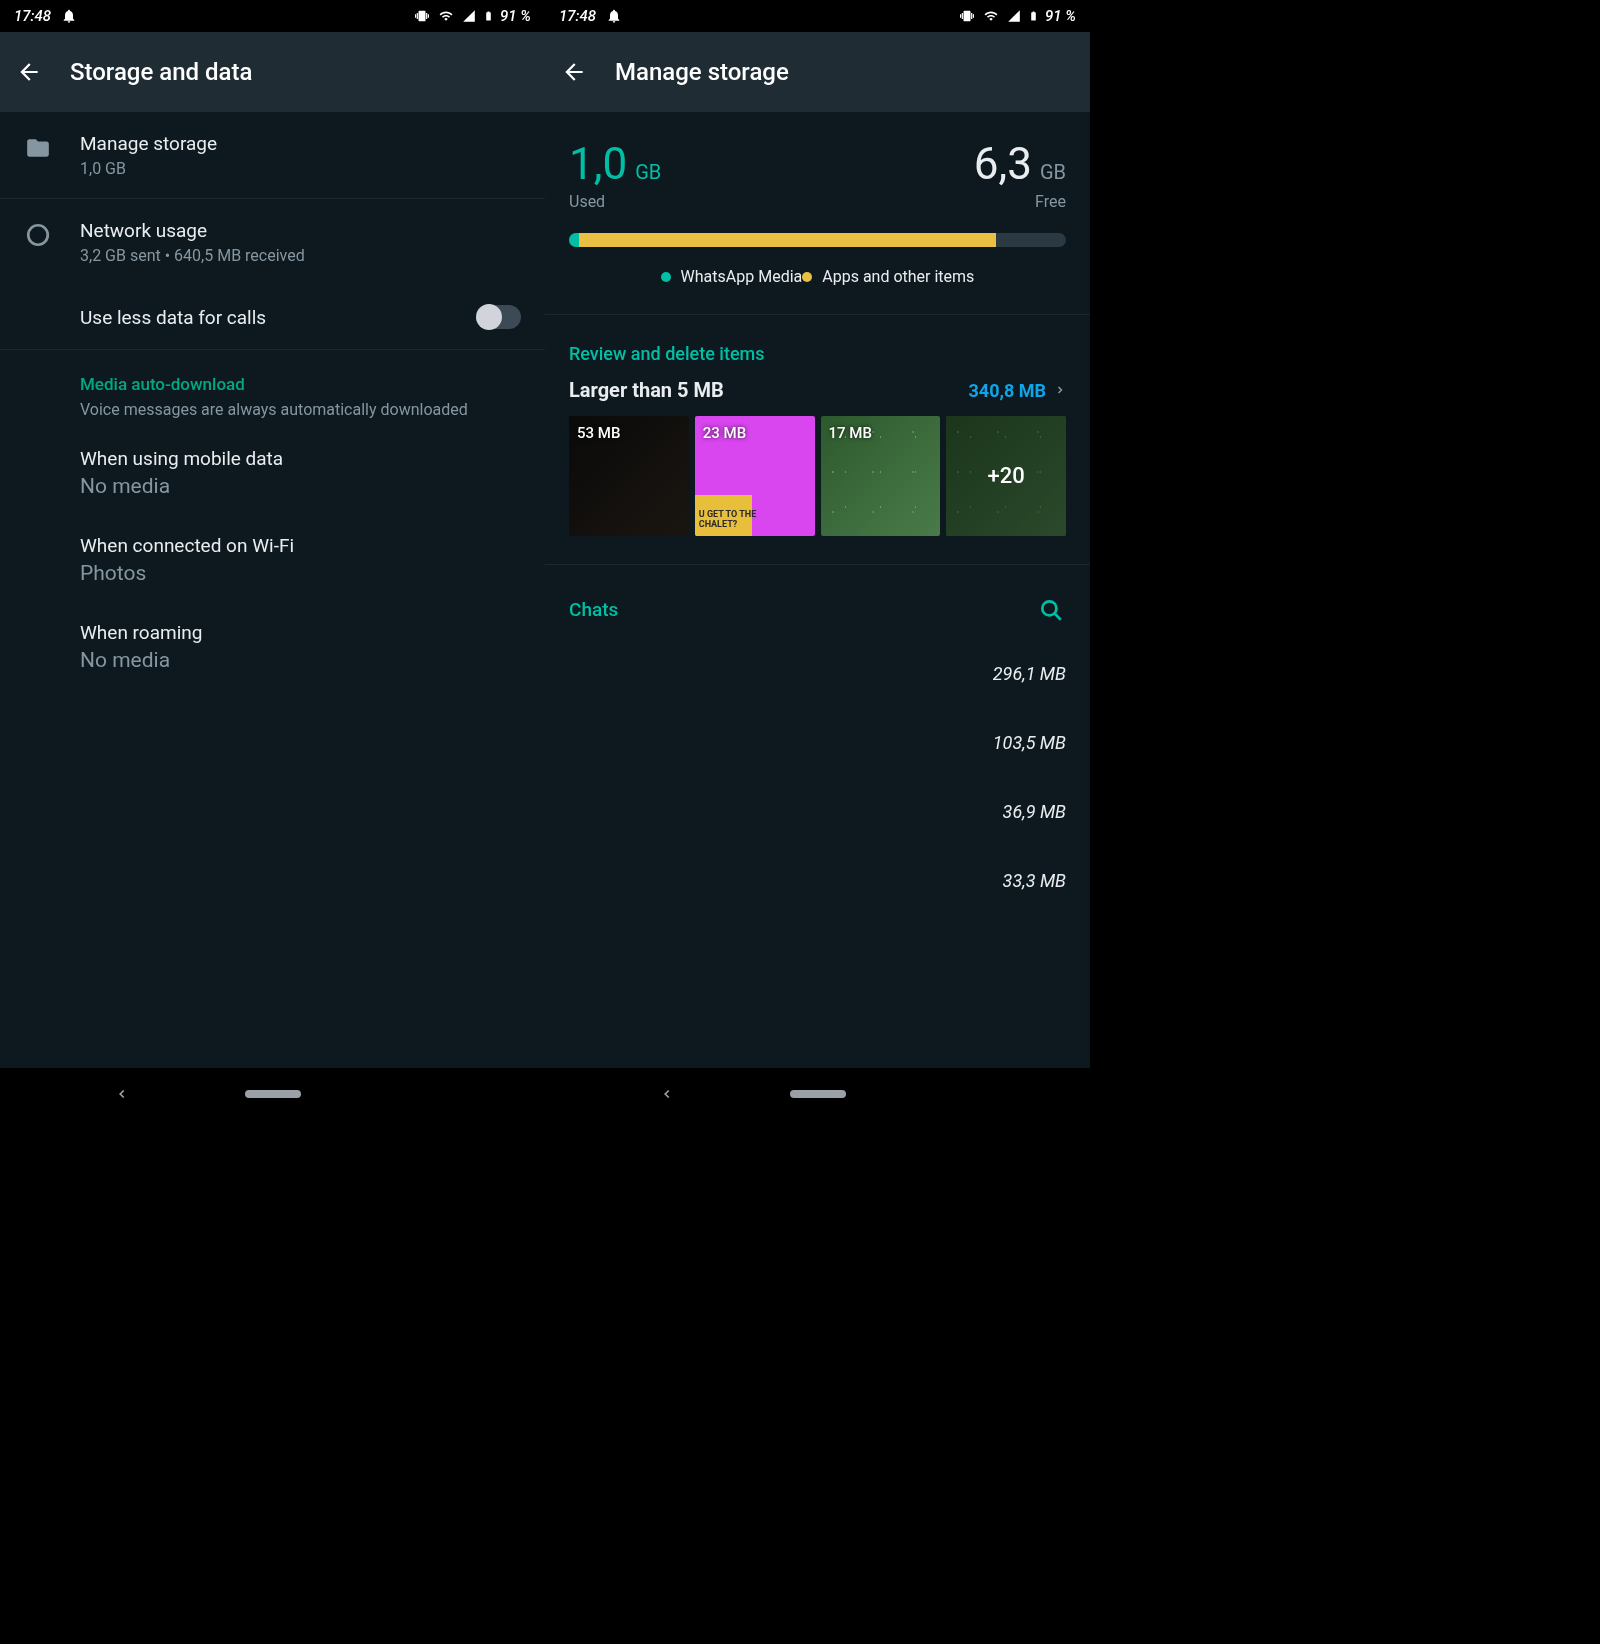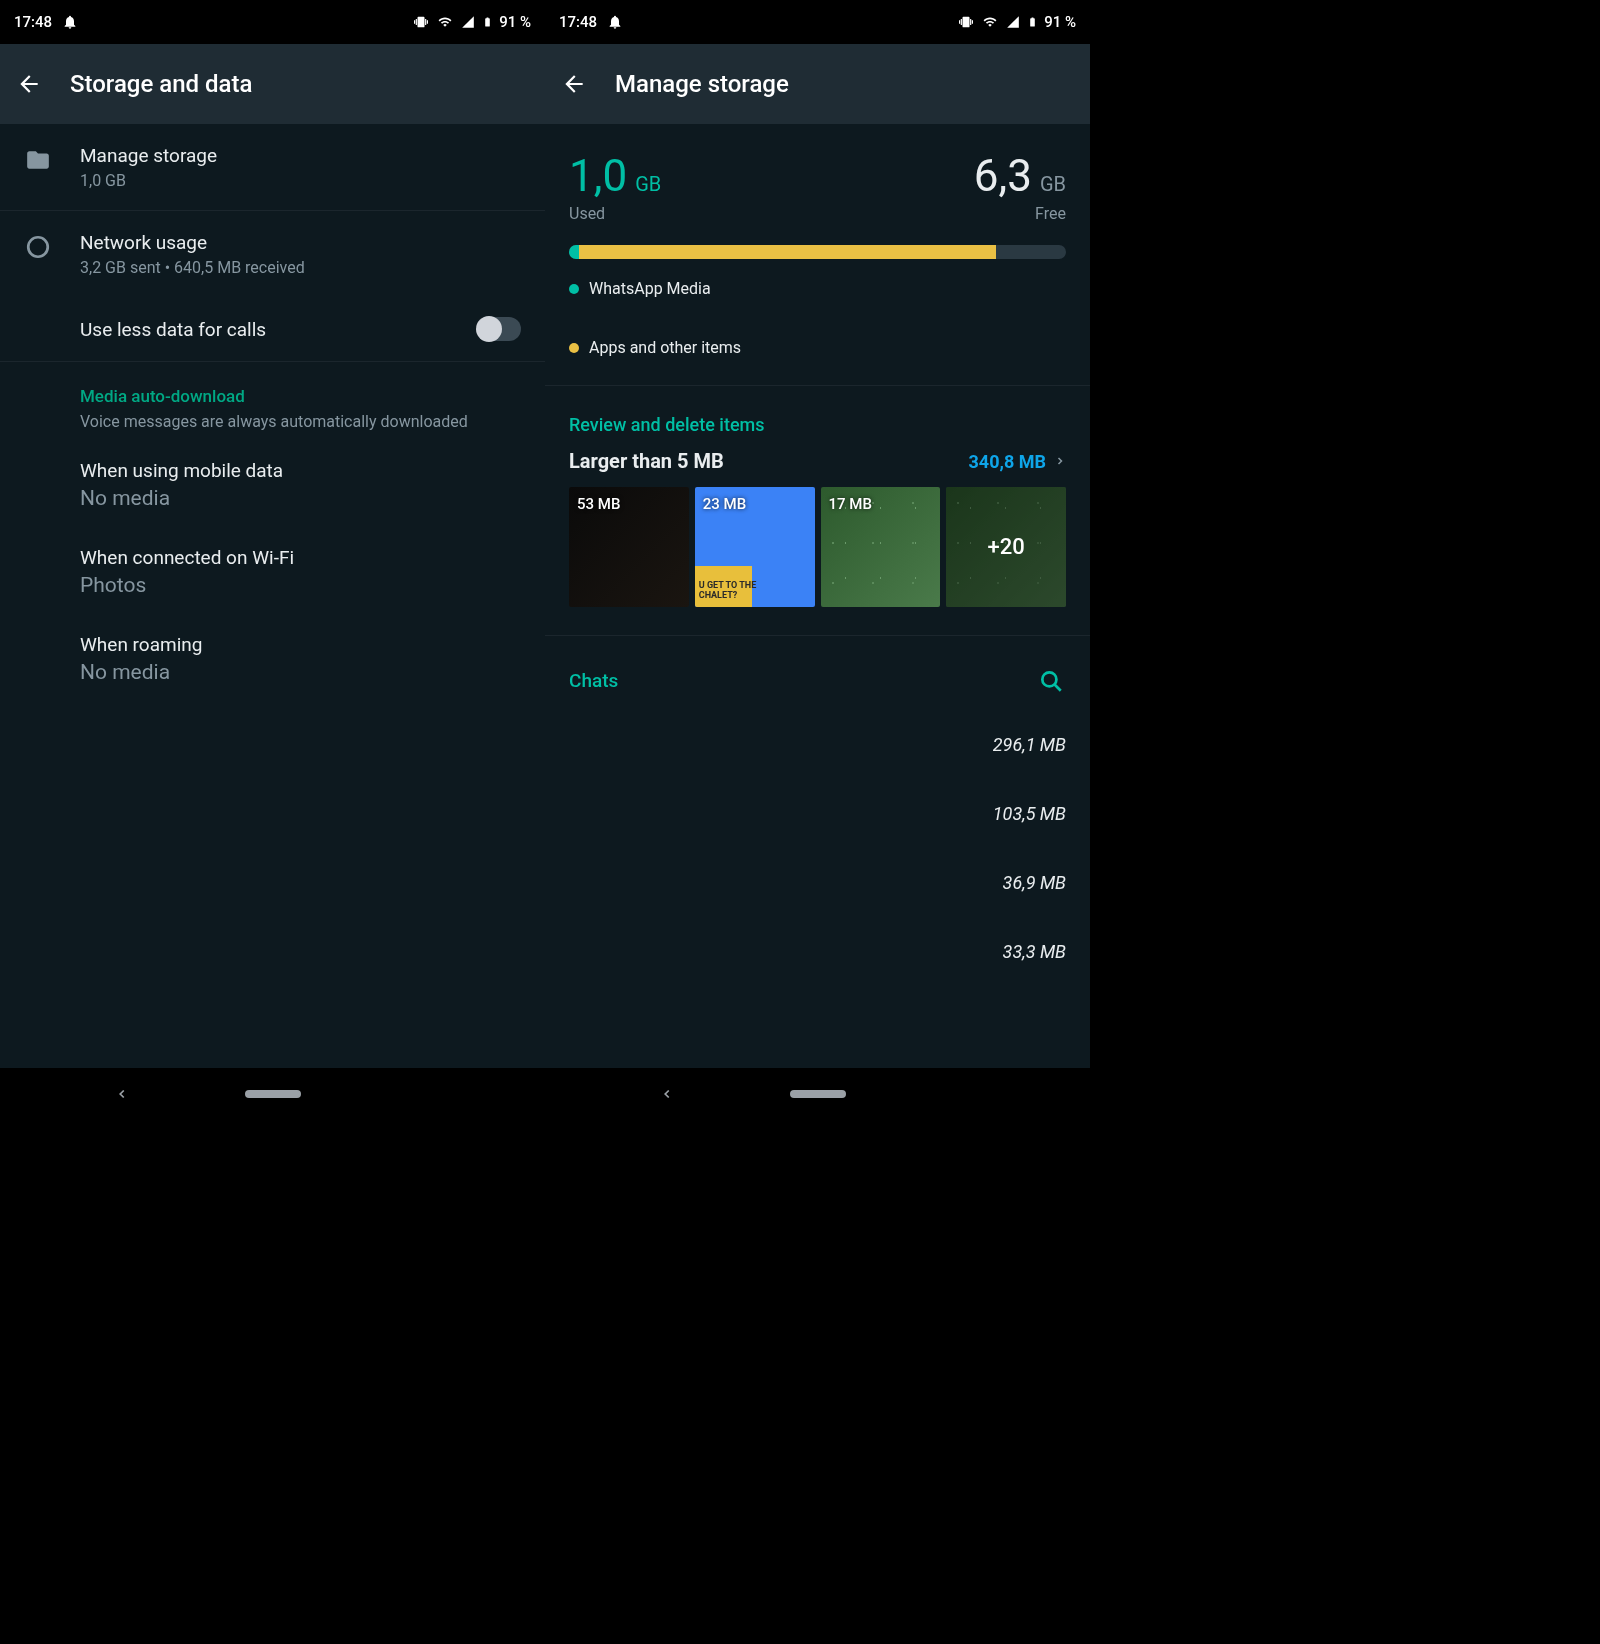--- a/index.html
+++ b/index.html
@@ -13,29 +13,30 @@
 }
 .phone {
   width: 545px;
   height: 1120px;
   background: #0d191f;
   position: relative;
   display: flex;
   flex-direction: column;
 }
 .statusbar {
-  height: 44px;
+  height: 32px;
   background: #000;
   display: flex;
   align-items: center;
   justify-content: space-between;
   padding: 0 14px;
   font-size: 15px;
   color: #fff;
   font-weight: 500;
+  font-style: italic;
 }
 .status-left { display: flex; align-items: center; gap: 10px; }
 .status-right { display: flex; align-items: center; gap: 6px; }
 .appbar {
   height: 80px;
   background: #1f2c34;
   display: flex;
   align-items: center;
   padding: 0 16px;
   gap: 28px;
@@ -77,33 +78,33 @@
 .unit { font-size: 20px; color: #8696a0; }
 .used .big-num { color: #00bfa5; }
 .used .unit { color: #00bfa5; }
 .free .big-num { color: #e9edef; }
 .storage-labels { display: flex; justify-content: space-between; margin-top: 2px; font-size: 16px; color: #8696a0; }
 .bar {
   height: 14px; background: #2a3942; border-radius: 7px; margin-top: 22px; display: flex; overflow: hidden;
 }
 .bar-seg-teal { background: #00bfa5; width: 2%; }
 .bar-seg-yellow { background: #eac044; width: 84%; }
-.legend { display: flex; justify-content: center; gap: 40px; margin-top: 20px; font-size: 16px; color: #e9edef; flex-direction: column; }
+.legend { display: flex; justify-content: center; margin-top: 20px; font-size: 16px; color: #e9edef; }
 .legend-item { display: flex; align-items: center; gap: 10px; }
 .legend-dot { width: 10px; height: 10px; border-radius: 50%; }
 .review-header { padding: 28px 24px 14px; font-size: 18px; color: #00bfa5; font-weight: 500; }
 .larger-row { display: flex; justify-content: space-between; align-items: center; padding: 0 24px 14px; cursor: pointer; font-weight: bold; }
 .larger-title { font-size: 20px; color: #e9edef; }
 .larger-right { display: flex; align-items: center; gap: 8px; color: #0ea5e9; font-size: 18px; }
 .thumbs { display: flex; gap: 6px; padding: 0 24px 10px; }
 .thumb { flex: 1; aspect-ratio: 1; background: #1a1a1a; position: relative; border-radius: 2px; overflow: hidden; cursor: pointer; }
 .thumb-size { position: absolute; top: 8px; left: 8px; font-size: 15px; color: #fff; font-weight: 500; text-shadow: 0 0 4px rgba(0,0,0,.8); }
 .thumb-more { position: absolute; inset: 0; background: rgba(0,0,0,.4); display: flex; align-items: center; justify-content: center; font-size: 22px; color: #fff; font-weight: 500; }
 .thumb-a { background: linear-gradient(135deg, #0a0a0a, #1a1510); }
-.thumb-b { background: #3b82f6; }
+.thumb-b { background: #d946ef; }
 .thumb-b::after { content: ""; position: absolute; bottom: 0; left: 0; right: 52%; height: 34%; background: #e8bf3b; }
 .thumb-b-text { position: absolute; bottom: 6px; left: 4px; font-size: 9px; color: #2a2a2a; font-weight: 700; line-height: 1.1; z-index: 1; }
 .chats-header { display: flex; justify-content: space-between; align-items: center; padding: 30px 24px 14px; }
 .chats-title { font-size: 19px; color: #00bfa5; font-weight: 500; }
 .search-btn { width: 30px; height: 30px; display: flex; align-items: center; justify-content: center; color: #00bfa5; cursor: pointer; }
 .chat-row { display: flex; justify-content: flex-end; padding: 24px 24px; font-size: 18px; color: #e9edef; font-style: italic; }
 
 
 .navbar { height: 52px; background: #000; display: flex; align-items: center; justify-content: space-evenly; }
 .nav-pill { width: 56px; height: 8px; background: #9aa0a6; border-radius: 4px; }

